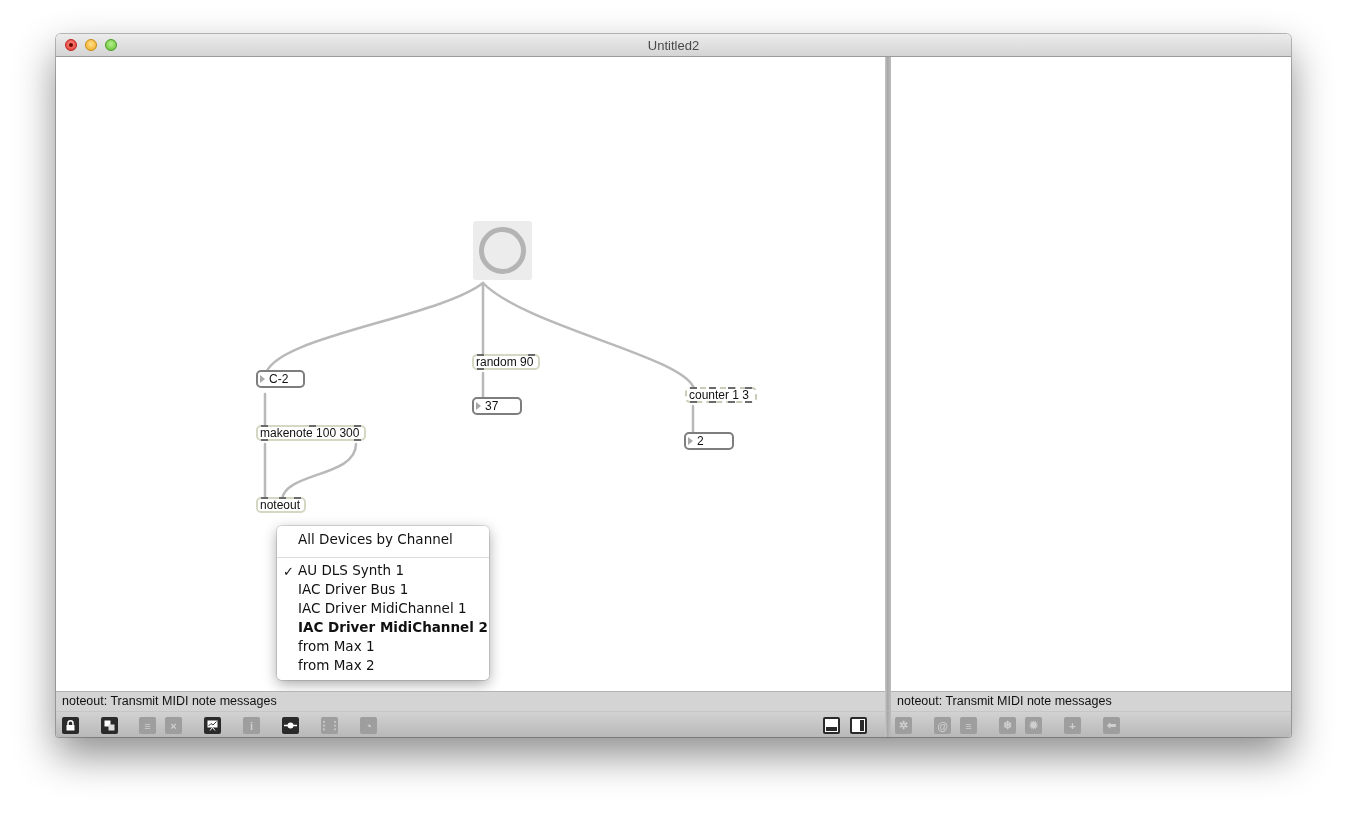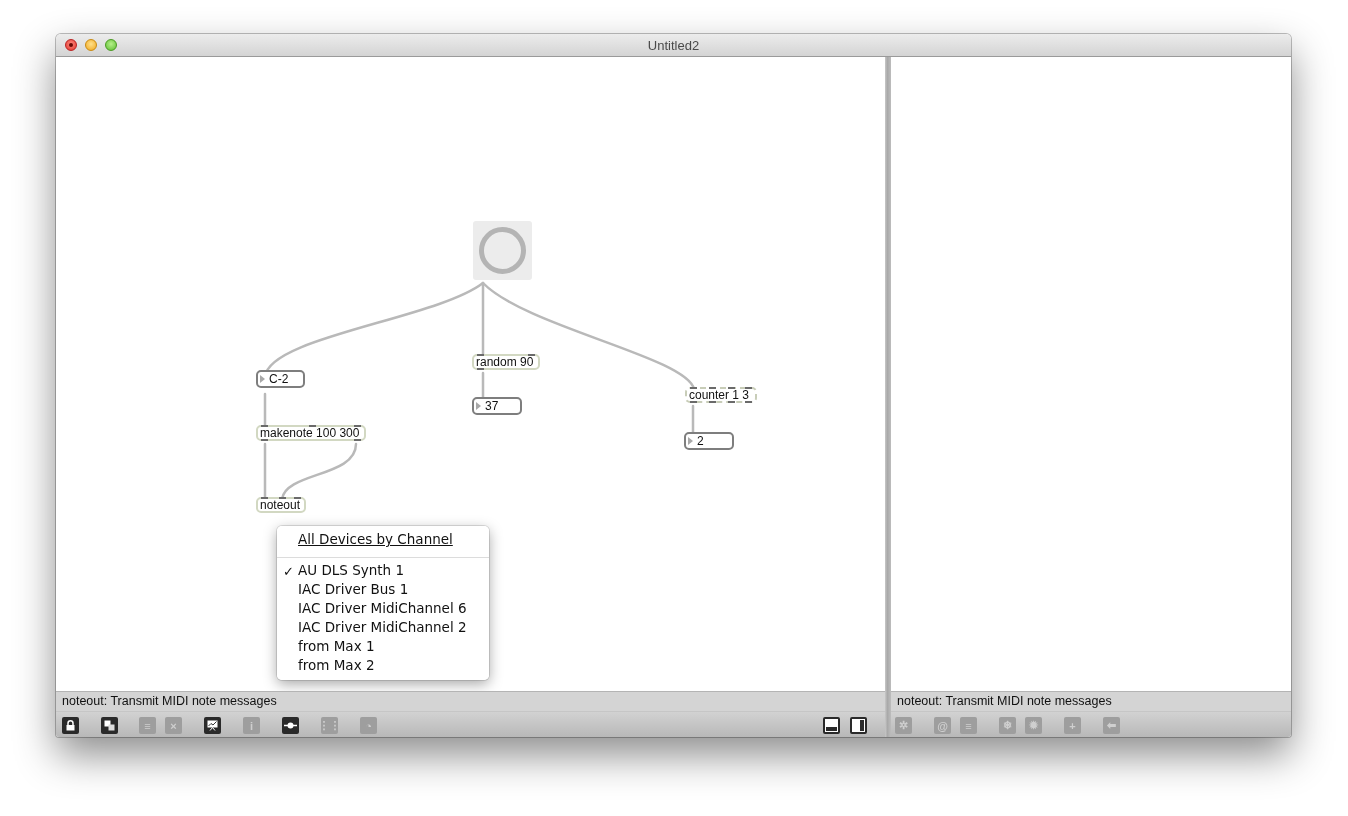--- a/index.html
+++ b/index.html
@@ -119,27 +119,27 @@
     </div>
 
     <div class="obj" style="left:200px;top:440px;width:50px;">
       <span class="inlet" style="left:3px;top:-2px;"></span>
       <span class="inlet" style="left:21px;top:-2px;"></span>
       <span class="inlet" style="right:3px;top:-2px;"></span>
       <span>noteout</span>
     </div>
 
     <div class="menu">
-      <div class="item" style="top:4px;text-decoration:underline;">All Devices by Channel</div>
+      <div class="item" style="top:4px;">All Devices by Channel</div>
       <div class="sep"></div>
       <span class="check">✓</span>
       <div class="item" style="top:35px;">AU DLS Synth 1</div>
       <div class="item" style="top:54px;">IAC Driver Bus 1</div>
-      <div class="item" style="top:73px;">IAC Driver MidiChannel 6</div>
-      <div class="item" style="top:92px;">IAC Driver MidiChannel 2</div>
+      <div class="item" style="top:73px;">IAC Driver MidiChannel 1</div>
+      <div class="item" style="top:92px;font-weight:bold;">IAC Driver MidiChannel 2</div>
       <div class="item" style="top:111px;">from Max 1</div>
       <div class="item" style="top:130px;">from Max 2</div>
     </div>
   </div>
 
   <div class="statusbar" style="left:0;top:657px;width:829px;">noteout: Transmit MIDI note messages</div>
   <div class="toolbar" style="left:0;top:677px;width:829px;">
     <div class="tbicon dark" style="left:6px;">
       <svg width="11" height="11" viewBox="0 0 11 11">
           <rect x="1.5" y="5" width="8" height="5.5" fill="#fff"></rect>

